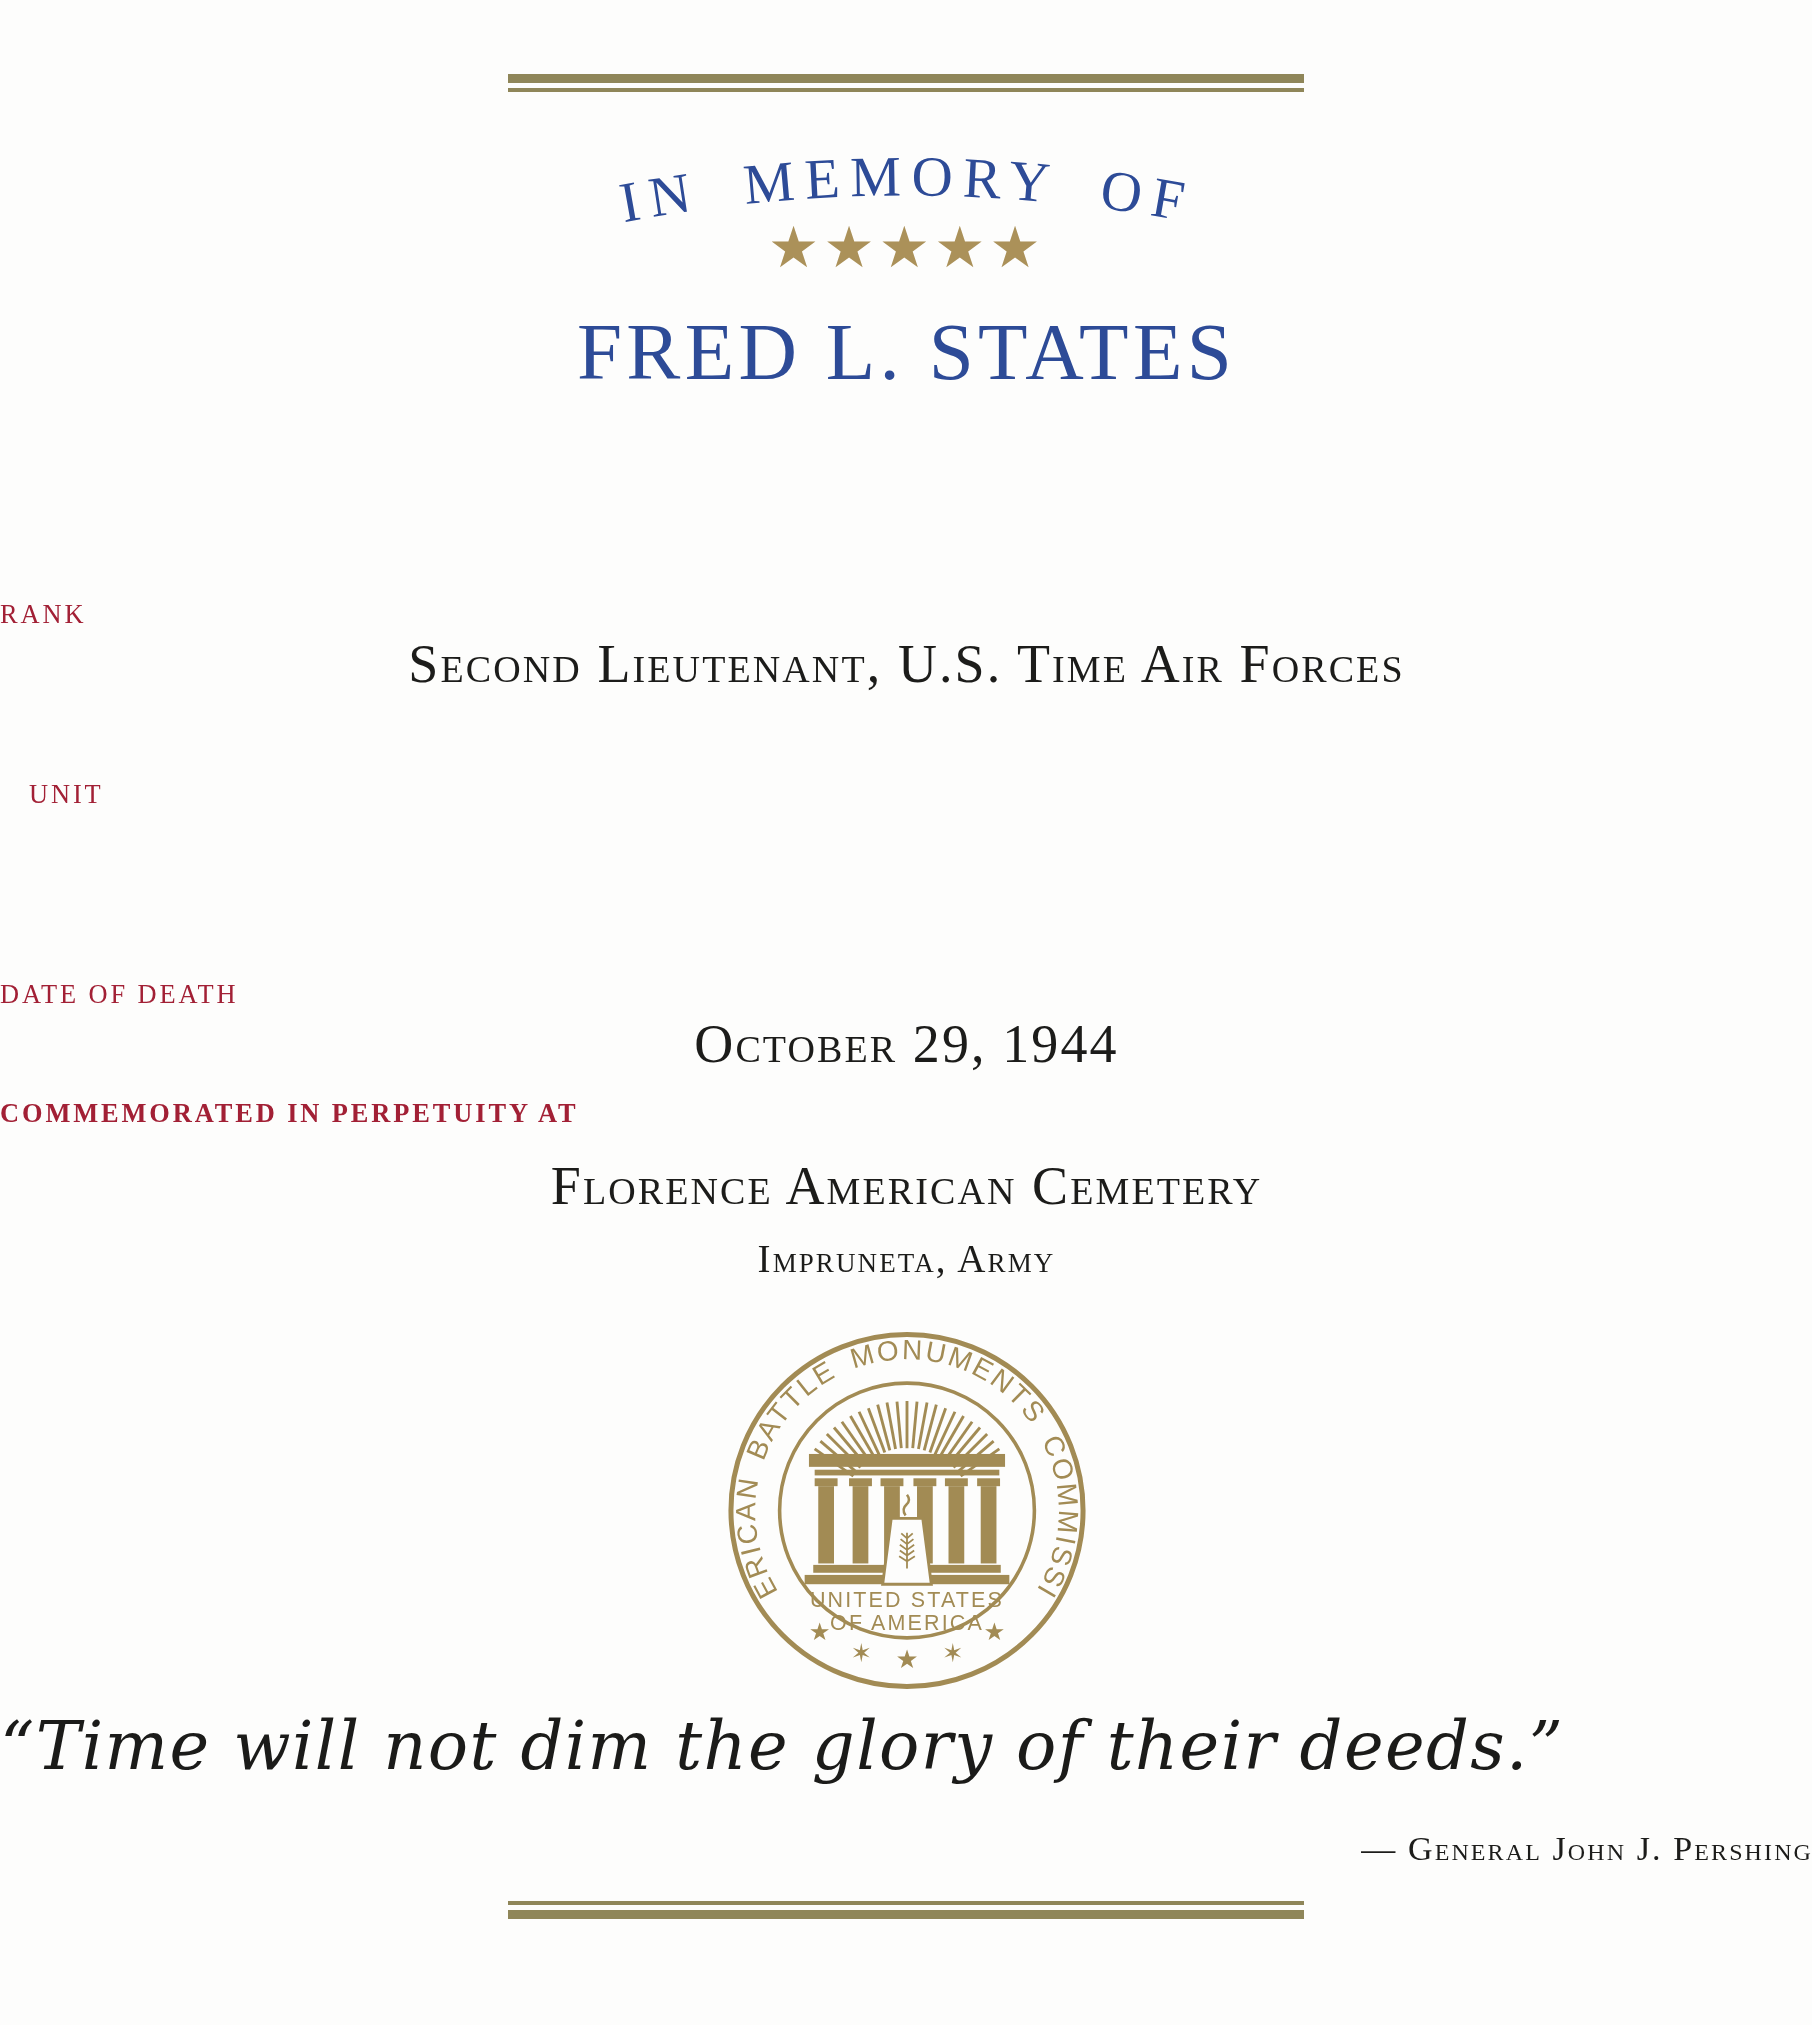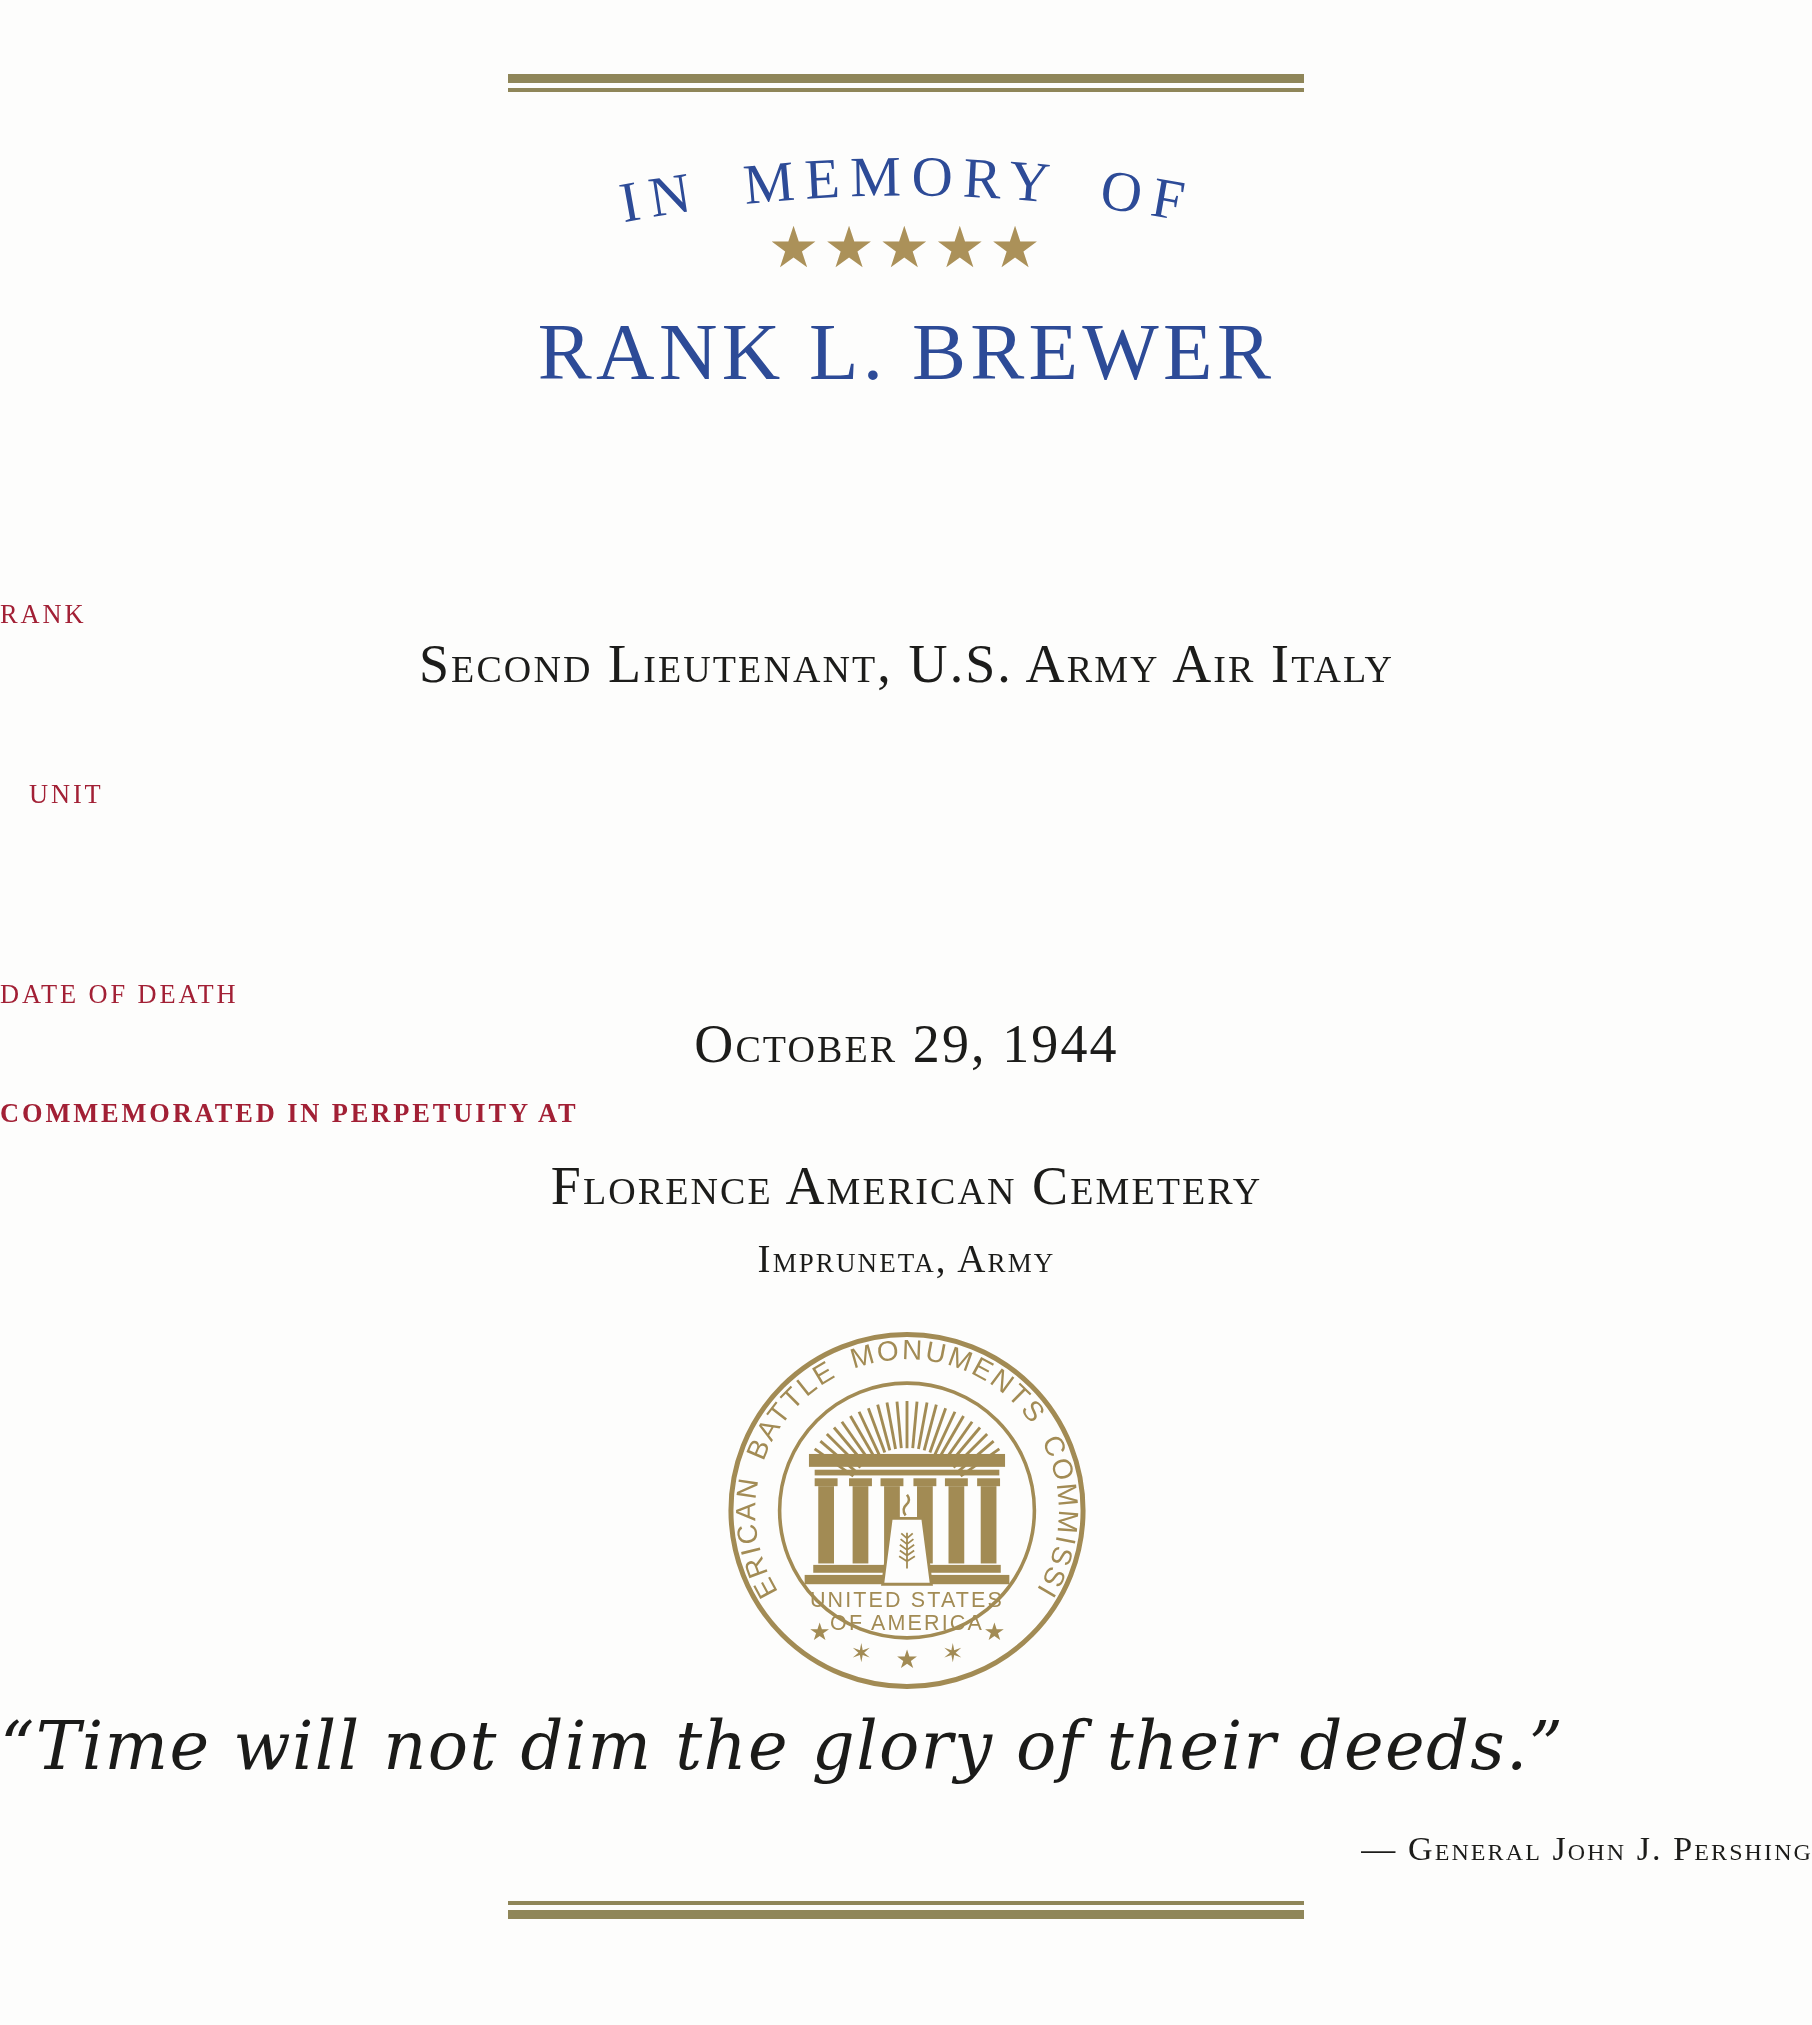--- a/index.html
+++ b/index.html
@@ -110,24 +110,24 @@
     <defs>
       <path id="archPath" d="M 60,138 Q 500,46 940,138" fill="none"></path>
     </defs>
     <text text-anchor="middle">
       <textPath href="#archPath" startOffset="50%">IN MEMORY OF</textPath>
     </text>
   </svg>
 
   <div class="stars">★★★★★</div>
 
-  <h1 class="name">RANK L. BREWER</h1>
+  <h1 class="name">FRED L. STATES</h1>
 
   <div class="label label-rank">RANK</div>
-  <div class="value value-rank">Second Lieutenant, U.S. Army Air Italy</div>
+  <div class="value value-rank">Second Lieutenant, U.S. Time Air Forces</div>
 
   <div class="label label-unit">UNIT</div>
 
   <div class="label label-death">DATE OF DEATH</div>
   <div class="value value-death">October 29, 1944</div>
 
   <div class="label label-comm">COMMEMORATED IN PERPETUITY AT</div>
   <div class="value value-cemetery">Florence American Cemetery</div>
   <div class="value value-location">Impruneta, Army</div>
 

